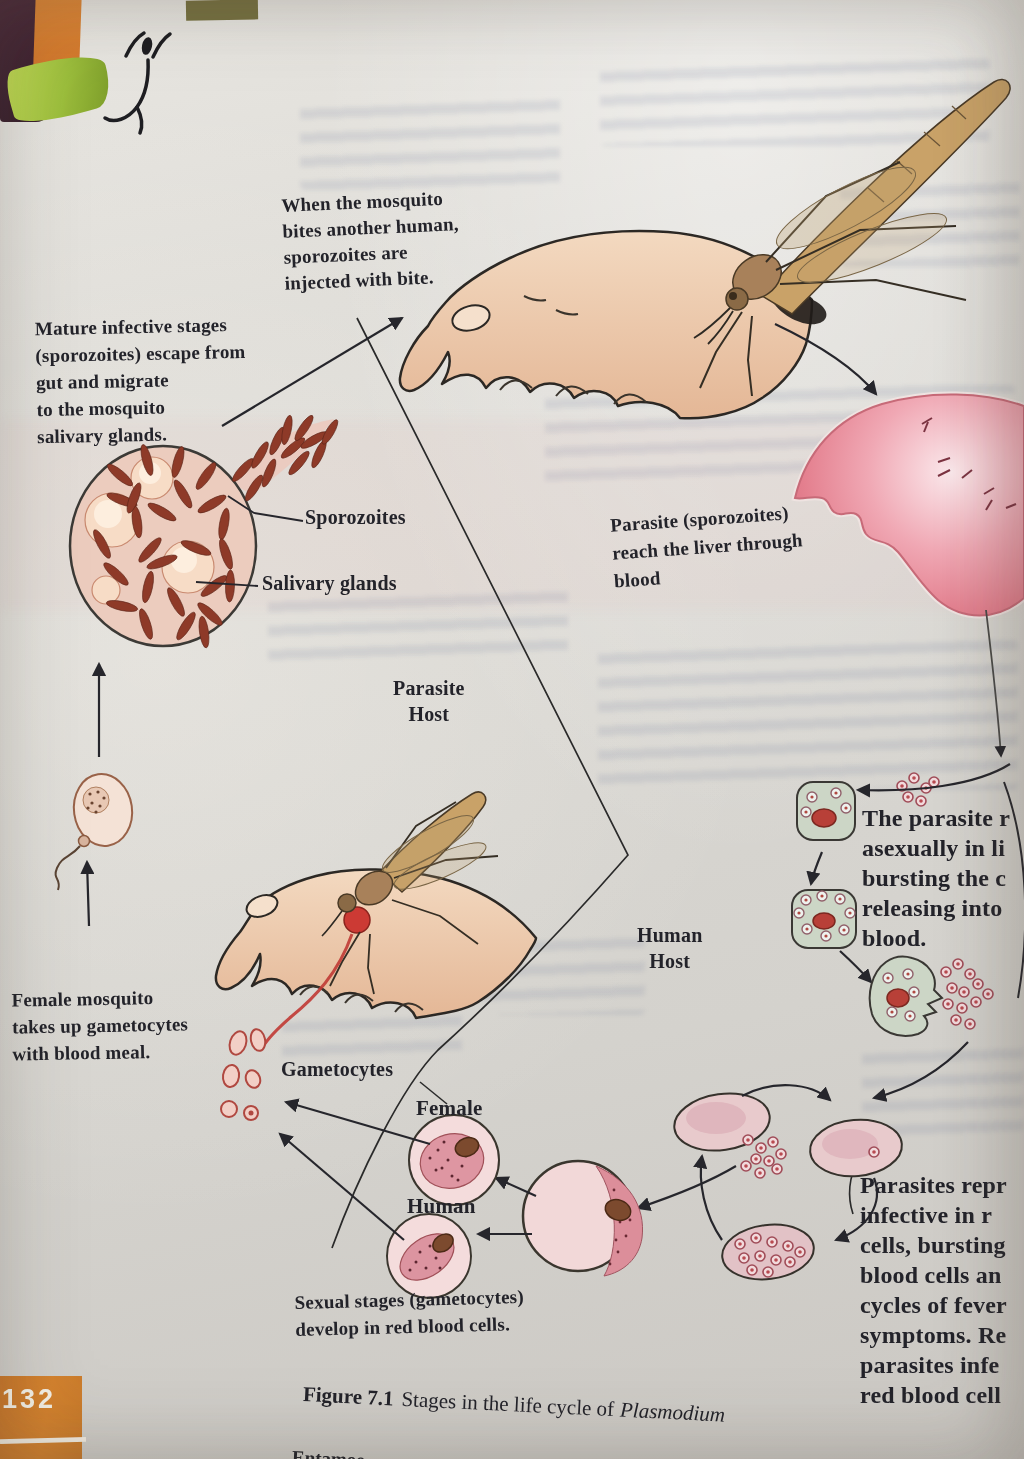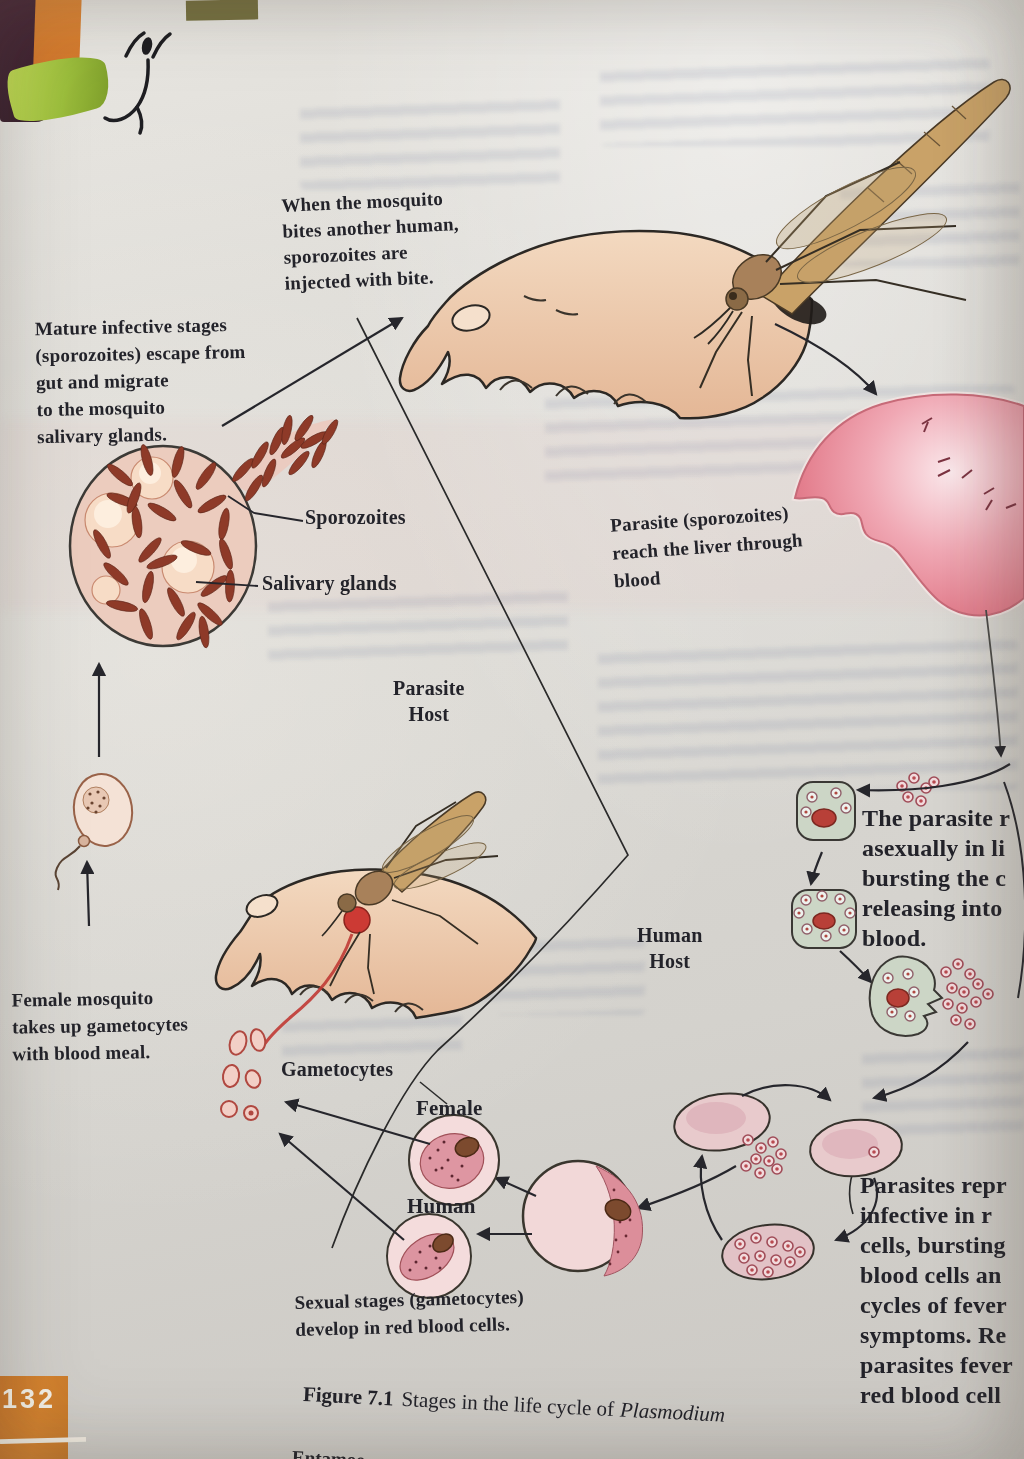--- a/index.html
+++ b/index.html
@@ -16,21 +16,21 @@
   .ghost{position:absolute;pointer-events:none;
     background:repeating-linear-gradient(178deg, transparent 0 14px, rgba(104,114,150,.13) 14px 24px);
     filter:blur(2px);border-radius:6px;}
   .wash{position:absolute;pointer-events:none;background:rgba(222,176,176,.10);filter:blur(6px);}
   .note{position:absolute;font-weight:700;font-size:19px;line-height:26px;letter-spacing:.2px;white-space:nowrap;}
   .note.big{font-size:24px;line-height:30px;}
   .lbl{position:absolute;font-weight:700;font-size:20px;white-space:nowrap;letter-spacing:.2px;text-align:center;}
   .caption{position:absolute;left:303px;top:1382px;font-size:21px;white-space:nowrap;transform:rotate(2.8deg);transform-origin:left center;}
   .caption .cap-bold{font-weight:700;margin-right:8px;}
   .caption .cap-italic{font-style:italic;margin-left:6px;}
-  .page-tab{position:absolute;left:0;top:1376px;width:68px;height:83px;
+  .page-tab{position:absolute;left:0;top:1376px;width:82px;height:83px;
     background:linear-gradient(100deg,#c9772a 0%,#d4822e 55%,#c87a2b 100%);}
   .page-num{position:absolute;left:2px;top:8px;font-family:"Liberation Sans","DejaVu Sans",sans-serif;
     font-weight:700;font-size:27px;letter-spacing:3px;color:#f5f1e7;}
   .tab-line{position:absolute;left:0;top:62px;width:86px;height:5px;background:#f4efe4;transform:rotate(-1.5deg);}
   .corner-maroon{position:absolute;left:0;top:0;width:52px;height:122px;background:linear-gradient(160deg,#4a2838,#38202c);border-radius:0 0 16px 4px;}
   .corner-orange{position:absolute;left:34px;top:-6px;width:46px;height:102px;background:linear-gradient(180deg,#e08836,#cc7128);transform:rotate(2deg);}
   .corner-leaf{position:absolute;left:8px;top:58px;width:102px;height:60px;transform:rotate(-16deg);
     background:linear-gradient(115deg,#c2dc55 0%,#9cbe3c 55%,#7a9a28 100%);
     border-radius:12% 88% 22% 78% / 62% 38% 72% 28%;}
   .corner-olive{position:absolute;left:186px;top:0;width:72px;height:20px;background:#6d6732;transform:rotate(-1deg);opacity:.92;}
@@ -451,21 +451,21 @@
     <div>develop in red blood cells.</div>
   </div>
 
   <div class="note big" style="left:860px;top:1170px">
     <div>Parasites repr</div>
     <div>infective in r</div>
     <div>cells, bursting</div>
     <div>blood cells an</div>
     <div>cycles of fever</div>
     <div>symptoms. Re</div>
-    <div>parasites fever</div>
+    <div>parasites infe</div>
     <div>red blood cell</div>
   </div>
 
   <div class="caption">
     <span class="cap-bold">Figure 7.1</span><span>Stages in the life cycle of</span><span class="cap-italic">Plasmodium</span>
   </div>
 
   <div class="partial-bottom">Entamoe</div>
 
   <div class="page-tab">

